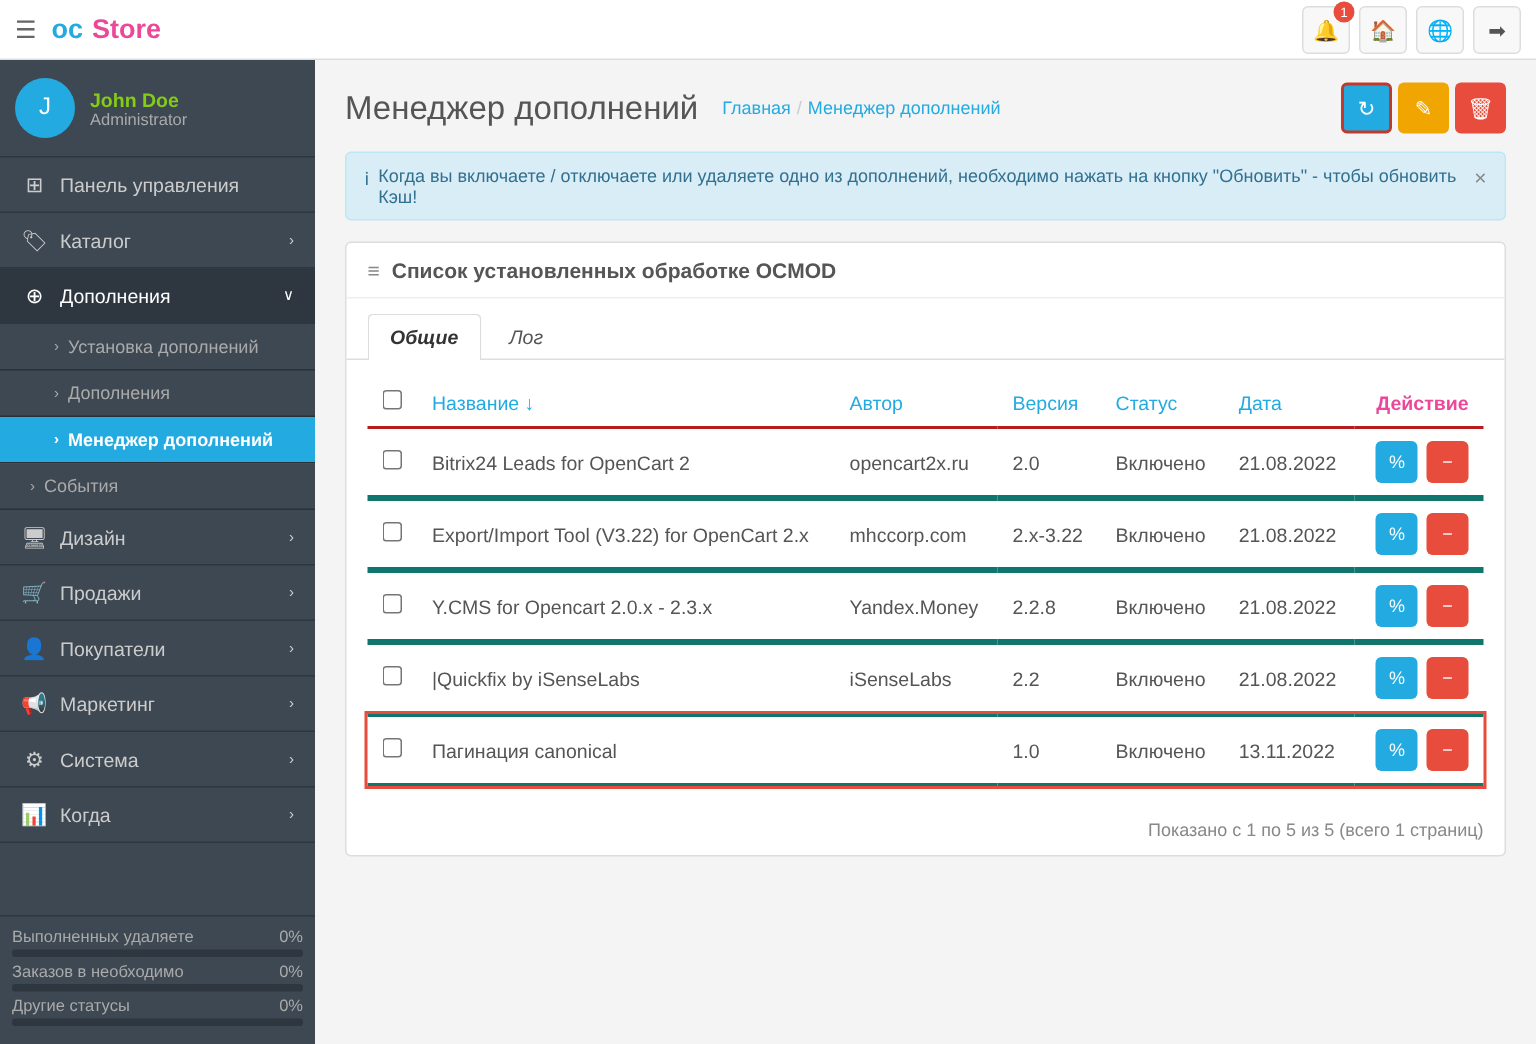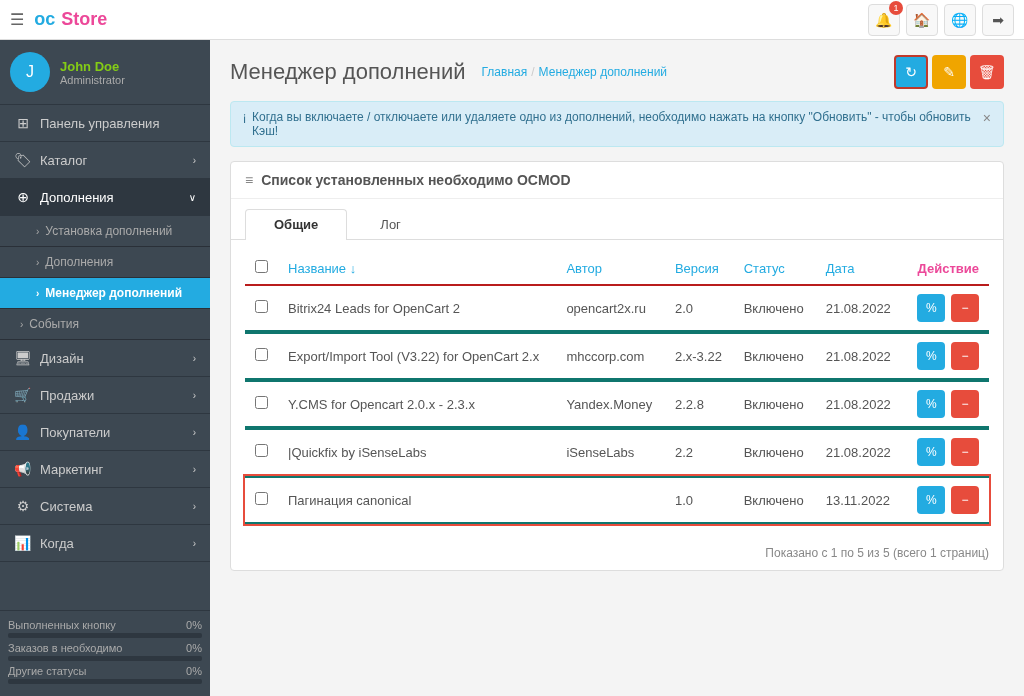--- a/index.html
+++ b/index.html
@@ -126,23 +126,23 @@
     .card-header {
       padding: 10px 14px; border-bottom: 1px solid #eee;
       display: flex; align-items: center; gap: 8px;
       font-size: 14px; color: #555; font-weight: bold;
     }
     .card-header-icon { color: #888; }
 
     
     .tabs { display: flex; padding: 10px 14px 0; border-bottom: 1px solid #ddd; }
     .tab {
-      padding: 7px 28px; cursor: pointer; font-size: 13px;
+      padding: 7px 14px; cursor: pointer; font-size: 13px;
       border: 1px solid transparent; border-bottom: none;
-      border-radius: 4px 4px 0 0; margin-right: 4px; color: #555;
+      border-radius: 4px 4px 0 0; margin-right: 4px; color: #555; font-style: italic;
     }
     .tab.active {
       background: #fff; border-color: #ddd;
       margin-bottom: -1px; color: #333; font-weight: bold;
     }
 
     
     .table-wrapper { padding: 12px 14px; }
     table { width: 100%; border-collapse: collapse; font-size: 13px; }
     thead tr { border-bottom: 2px solid #b91c1c; }
@@ -294,21 +294,21 @@
           <span class="nav-icon">📊</span>
           <span>Когда</span>
         </div>
         <span class="nav-chevron">›</span>
       </div>
     </div>
 
     <div class="sidebar-stats">
       <div class="stat-row">
         <div class="stat-label">
-          <span>Выполненных кнопку</span>
+          <span>Выполненных удаляете</span>
           <span>0%</span>
         </div>
         <div class="stat-bar">
           <div class="stat-bar-fill" style="width:0%"></div>
         </div>
       </div>
       <div class="stat-row">
         <div class="stat-label">
           <span>Заказов в необходимо</span>
           <span>0%</span>
@@ -356,21 +356,21 @@
 
       <div class="alert-banner">
         <span style="margin-right:6px">ℹ</span>
         <span>Когда вы включаете / отключаете или удаляете одно из дополнений, необходимо нажать на кнопку "Обновить" - чтобы обновить Кэш!</span>
         <span class="alert-close">×</span>
       </div>
 
       <div class="card">
         <div class="card-header">
           <span class="card-header-icon">≡</span>
-          <span>Список установленных необходимо OCMOD</span>
+          <span>Список установленных обработке OCMOD</span>
         </div>
 
         <div class="tabs">
           <div class="tab active">Общие</div>
           <div class="tab">Лог</div>
         </div>
 
         <div class="table-wrapper">
           <table>
             <thead>

